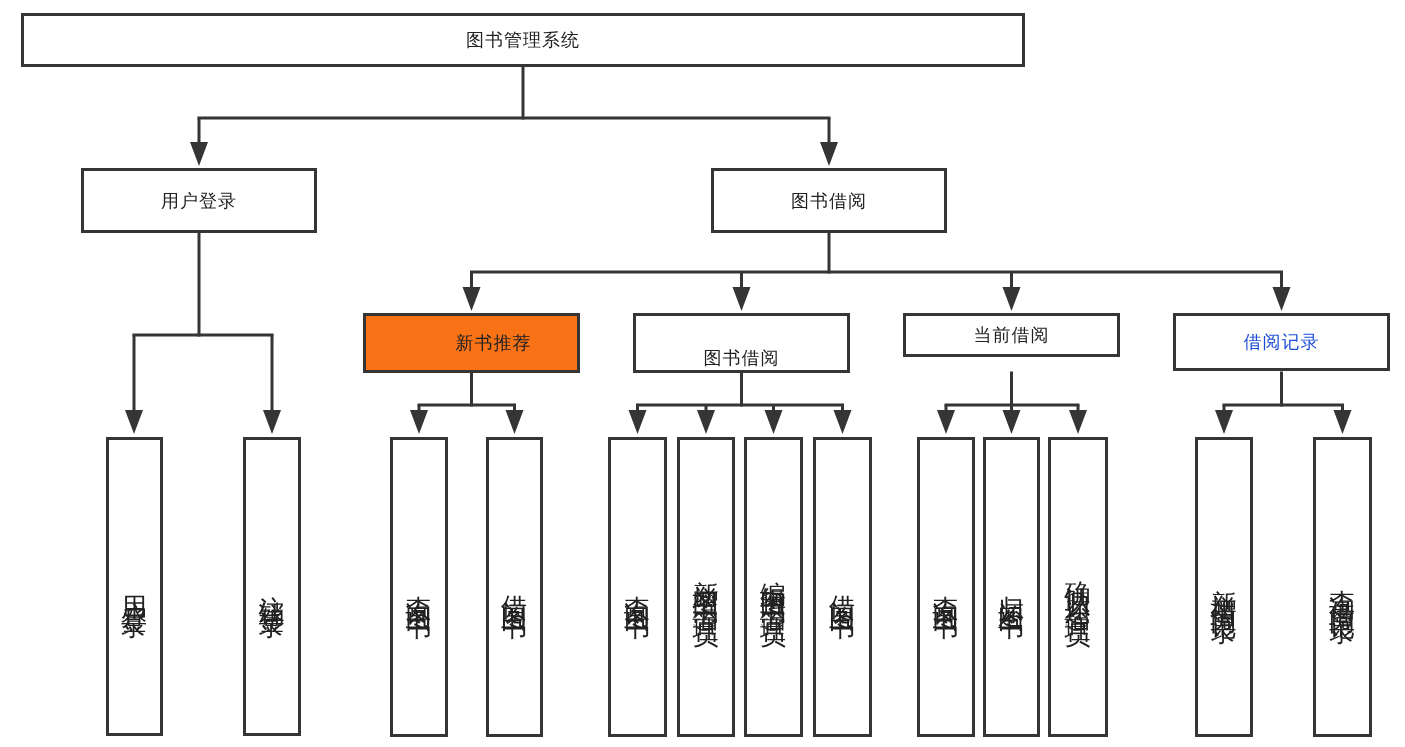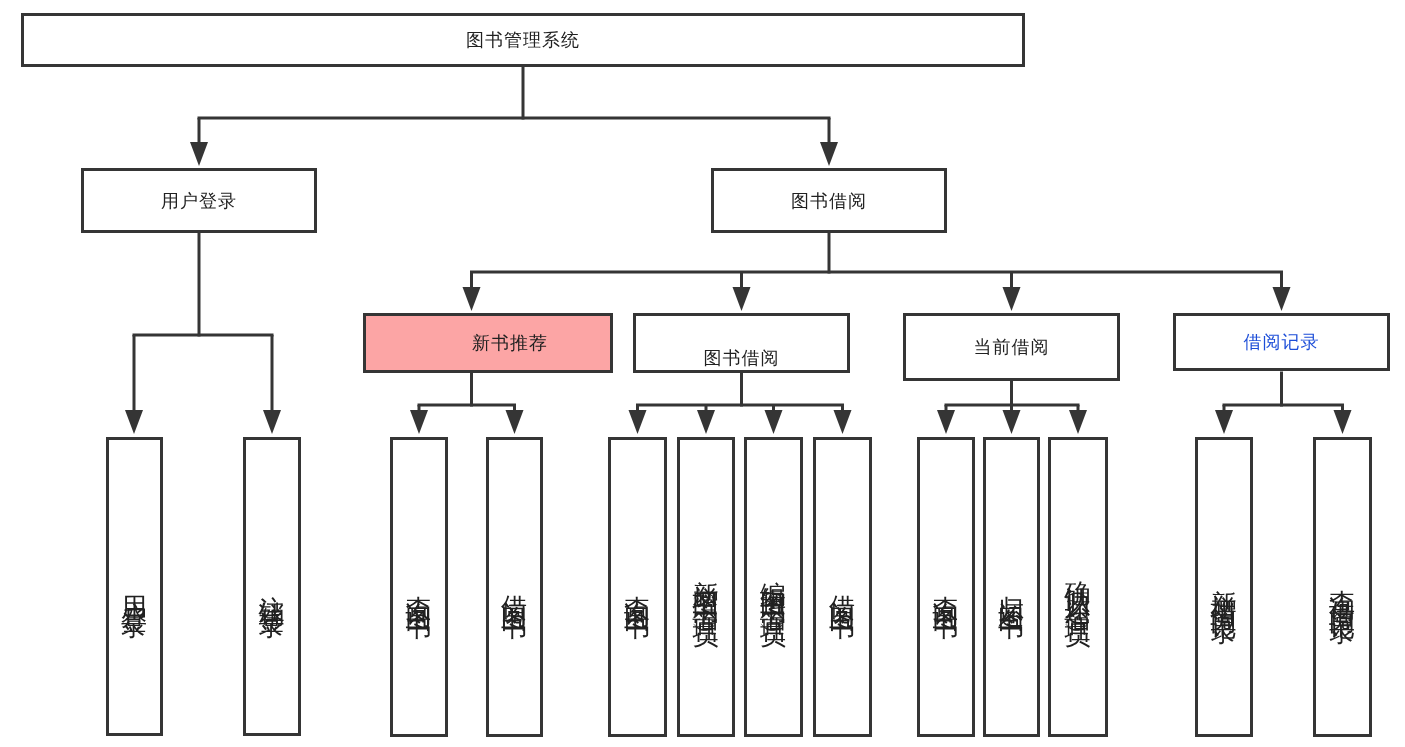--- a/index.html
+++ b/index.html
@@ -105,27 +105,27 @@
   <div id="nodes">
       <div class="box h" style="left: 21px; top: 13px; width: 1004px; height: 54px; border-color: rgb(53, 53, 53); background: rgb(255, 255, 255); color: rgb(33, 33, 33);">
         <span>图书管理系统</span>
       </div>
       <div class="box h" style="left: 81px; top: 168px; width: 236px; height: 65px; border-color: rgb(53, 53, 53); background: rgb(255, 255, 255); color: rgb(33, 33, 33);">
         <span>用户登录</span>
       </div>
       <div class="box h" style="left: 711px; top: 168px; width: 236px; height: 65px; border-color: rgb(53, 53, 53); background: rgb(255, 255, 255); color: rgb(33, 33, 33);">
         <span>图书借阅</span>
       </div>
-      <div class="box h" style="left: 363px; top: 313px; width: 250px; height: 60px; border-color: rgb(53, 53, 53); background: #fca5a5; color: rgb(33, 33, 33); padding-left: 44px;">
+      <div class="box h" style="left: 363px; top: 313px; width: 217px; height: 60px; border-color: rgb(53, 53, 53); background: #f97316; color: rgb(33, 33, 33); padding-left: 44px;">
         <span>新书推荐</span>
       </div>
       <div class="box h" style="left: 633px; top: 313px; width: 217px; height: 60px; border-color: rgb(53, 53, 53); background: rgb(255, 255, 255); color: rgb(33, 33, 33); align-items: flex-end;">
         <span>图书借阅</span>
       </div>
-      <div class="box h" style="left: 903px; top: 313px; width: 217px; height: 68px; border-color: rgb(53, 53, 53); background: rgb(255, 255, 255); color: rgb(33, 33, 33);">
+      <div class="box h" style="left: 903px; top: 313px; width: 217px; height: 44px; border-color: rgb(53, 53, 53); background: rgb(255, 255, 255); color: rgb(33, 33, 33);">
         <span>当前借阅</span>
       </div>
       <div class="box h" style="left: 1173px; top: 313px; width: 217px; height: 58px; border-color: rgb(53, 53, 53); background: rgb(255, 255, 255); color: #1d4ed8;">
         <span>借阅记录</span>
       </div>
       <div class="box v" style="left: 106px; top: 437px; width: 57px; height: 299px; border-color: rgb(53, 53, 53); background: rgb(255, 255, 255); color: rgb(33, 33, 33);">
         <span>用户登录</span>
       </div>
       <div class="box v" style="left: 243px; top: 437px; width: 58px; height: 299px; border-color: rgb(53, 53, 53); background: rgb(255, 255, 255); color: rgb(33, 33, 33);">
         <span>注销登录</span>

